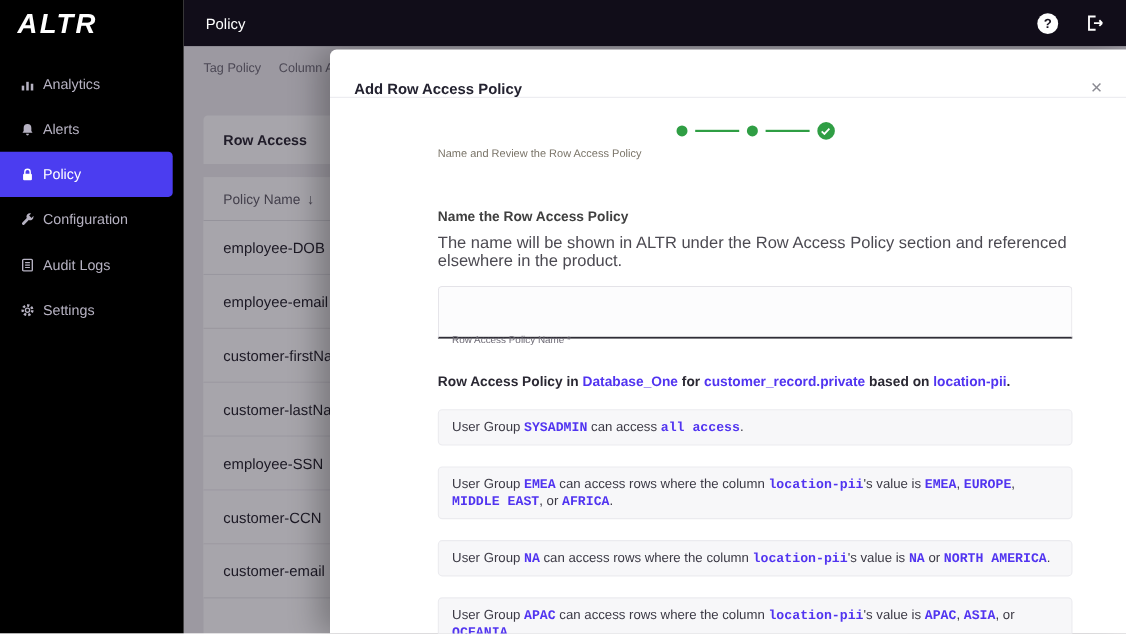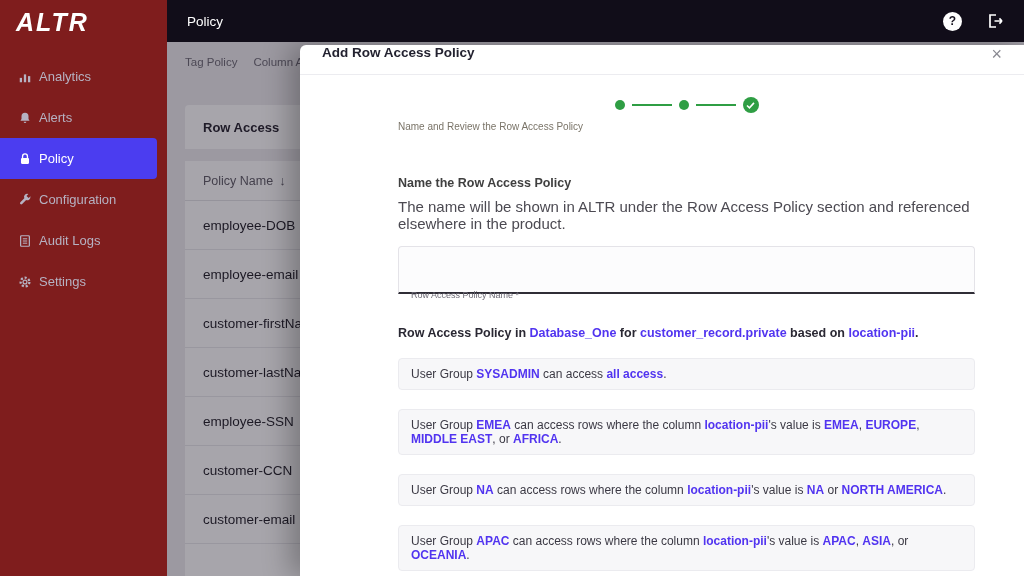--- a/index.html
+++ b/index.html
@@ -2,21 +2,21 @@
 <html style="--accent: #4b3df0; --link: #5134f0; --green: #2f9e44;"><head>
 <meta charset="utf-8">
 <style>
   * { margin:0; padding:0; box-sizing:border-box; }
   html,body { width:1024px; height:576px; overflow:hidden; background:#fff;
     font-family:"Liberation Sans", sans-serif; }
   .app { position:relative; width:1024px; height:576px; }
 
   
   .sidebar { position:absolute; left:0; top:0; width:167px; height:576px;
-    background:#7f1d1d; z-index:30; }
+    background:#000000; z-index:30; }
   .logo { height:44px; display:flex; align-items:center; padding-left:16px;
     color:#fff; font-weight:800; font-style:italic; font-size:25px;
     letter-spacing:2px; transform-origin:left; }
   .menu { margin-top:12px; }
   .side-item { display:flex; align-items:center; gap:7px; height:41px;
     padding-left:18px; color:#b6b2c2; font-size:13px; cursor:pointer; }
   .side-item.active { background:var(--accent,#4b3df0); color:#fff;
     border-radius:0 4px 4px 0; margin-right:10px; }
   .side-icon { width:14px; height:14px; display:flex; align-items:center; }
   .side-icon svg { display:block; }
@@ -51,21 +51,21 @@
   .trow { height:49px; display:flex; align-items:center; padding-left:18px;
     font-size:13.5px; color:#1f1d26; border-bottom:1px solid #e9e8ec;
     cursor:pointer; background:#fff; }
   .dim-overlay { position:absolute; inset:0; background:rgba(23,18,33,0.38);
     z-index:5; }
 
   
   .modal { position:absolute; left:300px; top:45px; right:0; bottom:0;
     background:#fff; z-index:20; border-radius:6px 0 0 0;
     box-shadow:-10px 0 28px rgba(0,0,0,0.28); }
-  .modal-header { height:30px; display:flex; align-items:flex-start;
+  .modal-header { height:44px; display:flex; align-items:flex-end;
     justify-content:space-between; padding:0 22px;
     border-bottom:1px solid #ececf0; }
   .modal-title { font-size:13.5px; font-weight:bold; color:#232230; }
   .close { color:#8a8a92; font-size:18px; line-height:1; cursor:pointer; }
   .modal-body { padding:20px 49px 0 98px; }
 
   .stepper { text-align:left; margin:2px 0 44px; }
   .srow { display:flex; align-items:center; justify-content:center; }
   .dot { width:10px; height:10px; border-radius:50%;
     background:var(--green,#2f9e44); }
@@ -84,21 +84,21 @@
     border-bottom:2px solid #2f2d36; background:#fcfcfd;
     border-radius:4px 4px 0 0; height:48px; padding:7px 12px 0;
     cursor:text; }
   .field label { display:block; font-size:9px; color:#6d6a75;margin-top:36px; }
   .field .value { font-size:12.5px; font-weight:bold; color:#1d1b24;
     margin-top:5px; }
 
   .summary { margin:32px 0 18px; font-size:12.5px; font-weight:bold;
     color:#2a2833; }
   .accent { color:var(--link,#5134f0); }
-  .stmt .accent { font-weight:bold; }
+  .stmt .accent { font-weight:bold;font-family:Liberation Mono, monospace; }
   .stmt { background:#f7f7f9; border:1px solid #ebebef; border-radius:4px;
     padding:8px 12px; font-size:12px; color:#3b3944; margin-bottom:19px; }
 </style>
 </head>
 <body>
 
 <div class="app">
 
   <aside class="sidebar">
     <div class="logo">ALTR</div>

